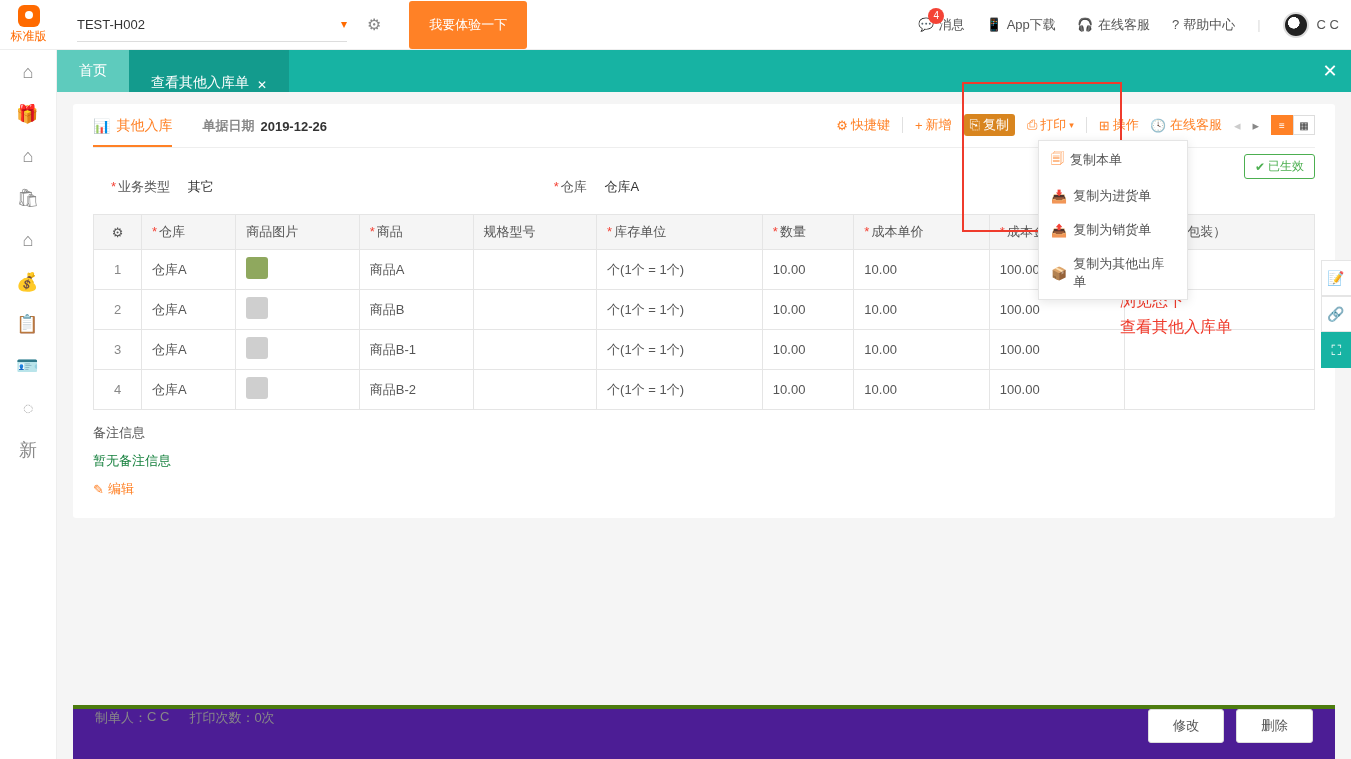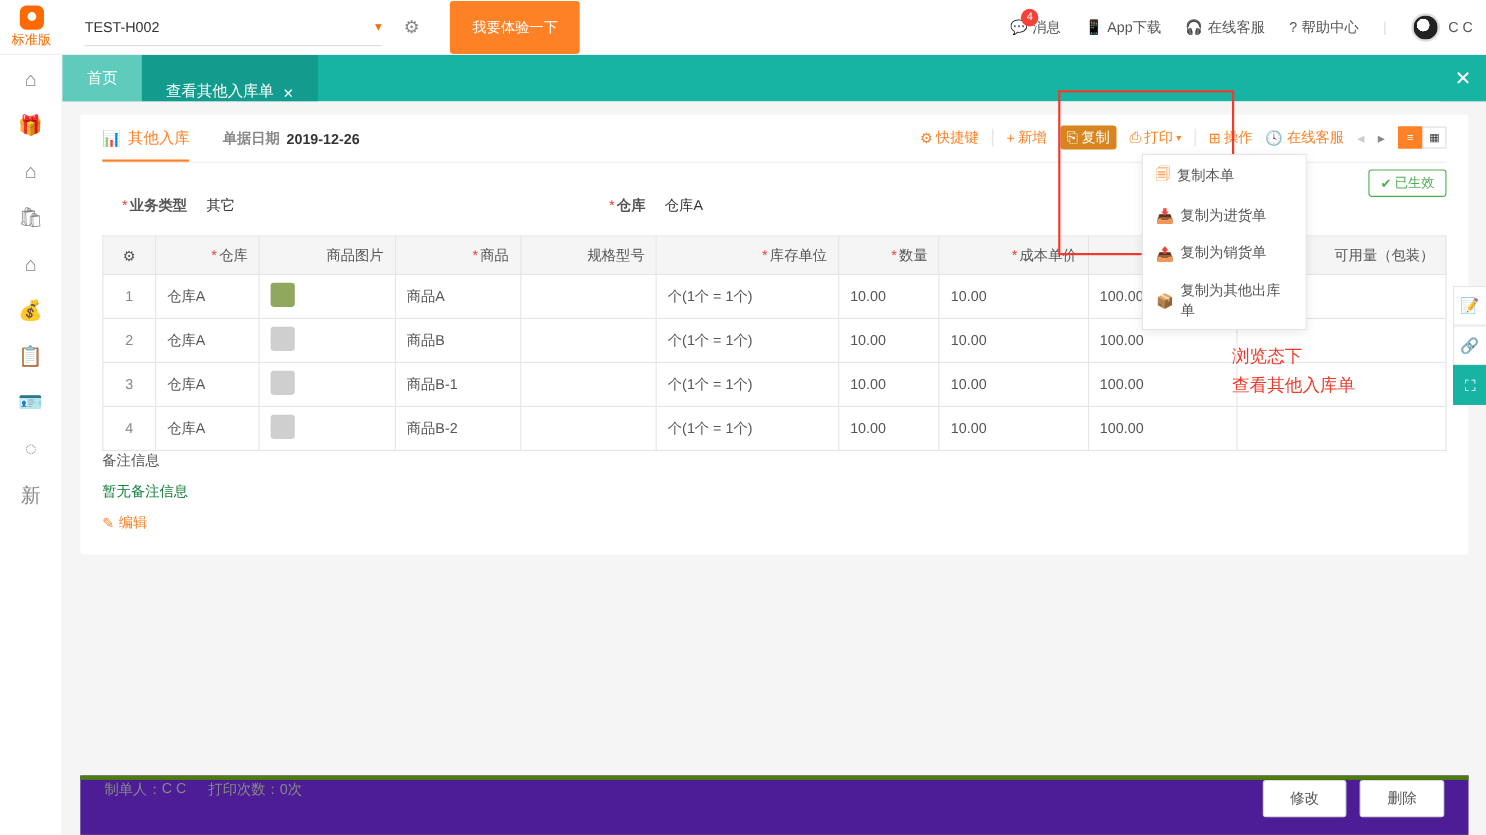--- a/index.html
+++ b/index.html
@@ -48,46 +48,46 @@
 .tb-copy { background: #d8851f; color: #fff; padding: 2px 6px; border-radius: 3px; display: flex; align-items: center; gap: 3px; }
 .tb-sep { width: 1px; height: 16px; background: #e0e0e0; }
 .view-toggle { display: flex; }
 .vt { width: 22px; height: 20px; border: 1px solid #ddd; display: flex; align-items: center; justify-content: center; font-size: 10px; cursor: pointer; }
 .vt.active { background: #ff8126; color: #fff; border-color: #ff8126; }
 
 .status-tag { position: absolute; right: 20px; top: 50px; border: 1px solid #4caf50; color: #4caf50; padding: 3px 10px; border-radius: 3px; font-size: 12px; display: flex; align-items: center; gap: 3px; }
 
 .info-row { display: flex; gap: 340px; padding: 30px 0 18px 18px; font-size: 13px; }
 .info-item .req { color: #f44336; margin-right: 2px; }
-.info-item .lab { color: #555; margin-right: 14px; font-weight: bold; }
+.info-item .lab { color: #555; margin-right: 14px; }
 
 .tbl { width: 100%; border-collapse: collapse; font-size: 13px; }
-.tbl th { background: #f5f5f5; border: 1px solid #e5e5e5; padding: 8px 10px; text-align: right; font-weight: 500; color: #555; }
+.tbl th { background: #f5f5f5; border: 1px solid #e5e5e5; padding: 8px 10px; text-align: left; font-weight: 500; color: #555; }
 .tbl th .req { color: #f44336; margin-right: 2px; }
 .tbl th:first-child { text-align: center; width: 48px; }
 .tbl td { border: 1px solid #e5e5e5; padding: 7px 10px; color: #555; }
 .tbl td:first-child { text-align: center; color: #888; }
 .tbl tr.subtotal td { background: #fdf6ec; font-weight: 600; color: #555; }
 .prod-img { width: 22px; height: 22px; background: #8fa85e; border-radius: 3px; display: inline-block; }
 .prod-img.gray { background: #cfcfcf; }
 
-.remark-sec { font-size: 13px; }
+.remark-sec { margin-top: 14px; font-size: 13px; }
 .remark-sec h4 { font-weight: 500; color: #555; margin-bottom: 10px; font-size: 13px; }
 .no-remark { color: #15803d; margin-bottom: 10px; }
 .edit-link { color: #ff8126; cursor: pointer; display: flex; align-items: center; gap: 4px; }
 
 
 .dropdown { position: absolute; top: 36px; left: 965px; width: 150px; background: #fff; border: 1px solid #e5e5e5; box-shadow: 0 2px 10px rgba(0,0,0,.1); z-index: 50; }
 .dd-item { padding: 8px 12px; display: flex; align-items: center; gap: 6px; color: #555; cursor: pointer; font-size: 13px; }
 .dd-ico { color: #ff8126; font-size: 13px; }
 
 
 .annot-box { position: absolute; border: 2px solid #ef3b2c; left: 962px; top: 82px; width: 160px; height: 150px; pointer-events: none; z-index: 40; }
 .annot-arrow { position: absolute; left: 1060px; top: 190px; width: 100px; height: 100px; z-index: 41; pointer-events: none; }
-.annot-text { position: absolute; left: 1120px; top: 288px; color: #ef3b2c; font-size: 16px; line-height: 1.6; z-index: 41; margin-top: 24px; }
+.annot-text { position: absolute; left: 1120px; top: 288px; color: #ef3b2c; font-size: 16px; line-height: 1.6; z-index: 41; }
 
 
 .rtool { position: absolute; right: 0; top: 260px; width: 30px; display: flex; flex-direction: column; }
 .rtool div { height: 36px; background: #fff; border: 1px solid #e5e5e5; border-right: none; display: flex; align-items: center; justify-content: center; color: #888; cursor: pointer; font-size: 14px; }
 .rtool div.active { background: #17b3a3; color: #fff; border-color: #17b3a3; }
 
 
 .footer { position: absolute; left: 73px; right: 16px; bottom: 0; height: 54px; background: #4c1d95; border-top: 4px solid #4d7c0f; display: flex; align-items: flex-start; padding: 0 22px; font-size: 13px; color: #888; }
 .footer .sp { flex: 1; }
 .fbtn { border: 1px solid #ddd; background: #fff; padding: 7px 24px; margin-left: 12px; border-radius: 3px; cursor: pointer; color: #555; }

